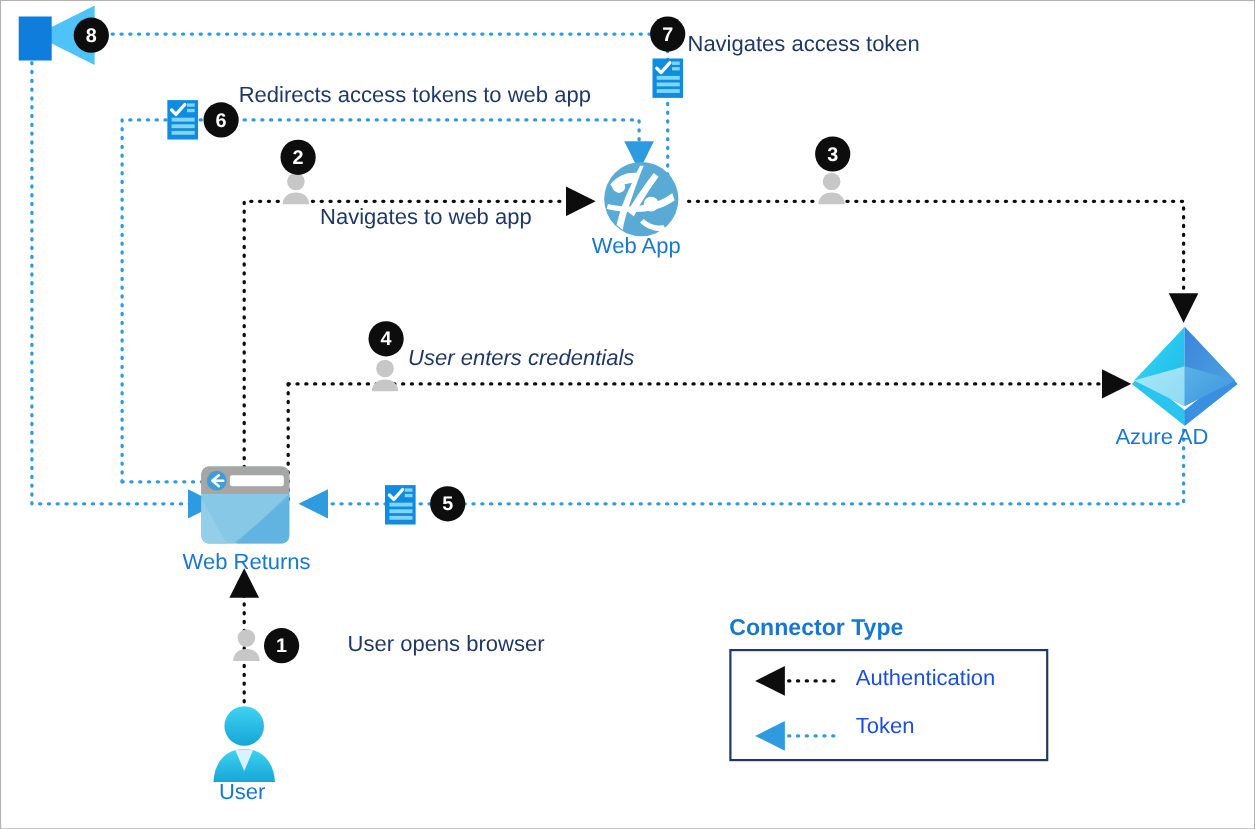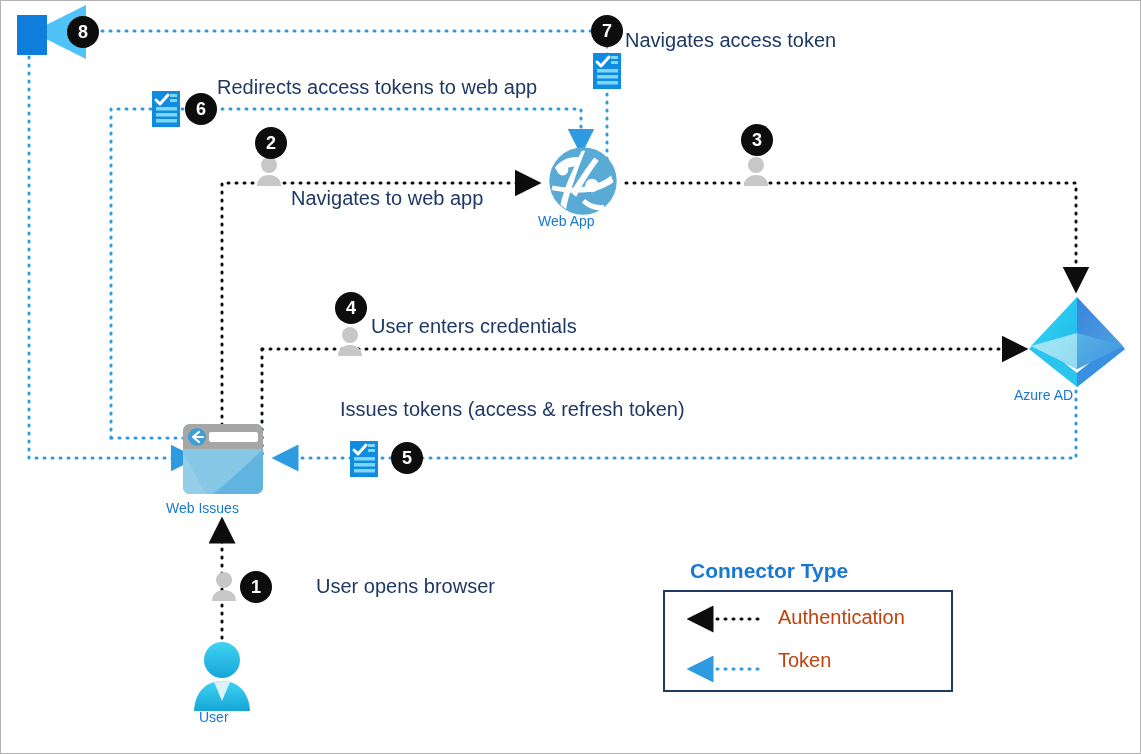--- a/index.html
+++ b/index.html
@@ -10,21 +10,21 @@
     background:#ffffff;
     border:1px solid #b3b3b3;
     box-sizing:border-box;
     overflow:hidden;
   }
   #wires{position:absolute;left:0;top:0;width:1141px;height:754px;}
   .node{position:absolute;}
   .lbl{
     position:absolute;
     color:#1877d1;
-    font-size:14px;
+    font-size:20px;
     white-space:nowrap;
     font-family:"Liberation Sans","DejaVu Sans",sans-serif;
   }
   .step-text{
     position:absolute;
     color:#1f3864;
     font-size:20px;
     white-space:nowrap;
     font-family:"Liberation Sans","DejaVu Sans",sans-serif;
   }
@@ -43,21 +43,21 @@
     background:#ffffff;
     box-sizing:border-box;
   }
   .legend-title{
     position:absolute;
     color:#1877d1;font-size:21px;font-weight:bold;
     white-space:nowrap;
     font-family:"Liberation Sans","DejaVu Sans",sans-serif;
   }
   .legend-label{
-    position:absolute;color:#c2410c;font-size:20px;white-space:nowrap;
+    position:absolute;color:#1d4ed8;font-size:20px;white-space:nowrap;
     font-family:"Liberation Sans","DejaVu Sans",sans-serif;
   }
   .greyman{position:absolute;}
 </style>
 </head>
 <body>
 
 <div id="canvas">
 
   <svg id="wires" viewBox="0 0 1141 754">
@@ -153,21 +153,21 @@
       <rect x="1" y="1" width="80" height="70" rx="7" ry="7" fill="#6fbde3"></rect>
       <path d="M1,8 a7,7 0 0 1 7,-7 L74,1 a7,7 0 0 1 7,7 L81,26 L1,26 Z" fill="#a6a6a6"></path>
       <circle cx="15" cy="14" r="9" fill="#3f9ed6"></circle>
       <path d="M17,9 L11,14 L17,19 M11,14 L21,14" fill="none" stroke="#ffffff" stroke-width="2.2" stroke-linecap="round" stroke-linejoin="round"></path>
       <rect x="27" y="9" width="49" height="10" rx="2" fill="#ffffff"></rect>
       <path d="M1,30 L1,64 a7,7 0 0 0 7,7 L24,71 Z" fill="#8ccbe8"></path>
       <path d="M1,64 a7,7 0 0 0 7,7 L30,71 L81,30 L81,26 L1,26 Z" fill="#9bd2ea" opacity="0.55"></path>
       <path d="M81,26 L81,64 a7,7 0 0 1 -7,7 L33,71 Z" fill="#5cb2de" opacity="0.75"></path>
     </svg>
   </div>
-  <div class="lbl" style="left:165px;top:499px;">Web Issues</div>
+  <div class="lbl" style="left:165px;top:499px;">Web Returns</div>
 
   <div class="node" style="left:186px;top:640px;">
     <svg width="70" height="72" viewBox="0 0 70 72">
       <defs>
         <linearGradient id="uH" x1="0" y1="0" x2="0" y2="1">
           <stop offset="0" stop-color="#3fd3f2"></stop>
             <stop offset="1" stop-color="#16a5d8"></stop>
         </linearGradient>
         <linearGradient id="uB" x1="0" y1="0" x2="0" y2="1">
           <stop offset="0" stop-color="#3fd3f2"></stop>
@@ -207,35 +207,34 @@
   </div>
   <div class="badge" style="left:740px;top:123px;">3</div>
 
   <div class="greyman" style="left:336px;top:325px;">
     <svg width="26" height="30" viewBox="0 0 26 30">
       <circle cx="13" cy="9" r="8" fill="#c7c7c7"></circle>
       <path d="M13,19 C20,19 25,23 25,30 L1,30 C1,23 6,19 13,19 Z" fill="#c7c7c7"></path>
     </svg>
   </div>
   <div class="badge" style="left:334px;top:291px;">4</div>
-  <div class="step-text" style="left:370px;top:314px;">User enters credentials</div>
+  <div class="step-text" style="left:370px;top:314px;font-style:italic;">User enters credentials</div>
 
   <div class="node" style="left:349px;top:440px;">
     <svg width="28" height="36" viewBox="0 0 28 36">
       <rect x="0" y="0" width="28" height="36" fill="#0f8ce0"></rect>
       <path d="M4,9 L8,13 L16,4" fill="none" stroke="#ffffff" stroke-width="3" stroke-linecap="round" stroke-linejoin="round"></path>
       <rect x="18" y="3" width="7" height="3" fill="#7fd6f7"></rect>
       <rect x="18" y="8" width="7" height="3" fill="#7fd6f7"></rect>
       <rect x="4" y="16" width="21" height="3.5" fill="#7fd6f7"></rect>
       <rect x="4" y="22" width="21" height="3.5" fill="#7fd6f7"></rect>
       <rect x="4" y="28" width="21" height="3.5" fill="#7fd6f7"></rect>
     </svg>
   </div>
   <div class="badge" style="left:390px;top:441px;">5</div>
-  <div class="step-text" style="left:339px;top:397px;">Issues tokens (access &amp; refresh token)</div>
 
   <div class="node" style="left:151px;top:90px;">
     <svg width="28" height="36" viewBox="0 0 28 36">
       <rect x="0" y="0" width="28" height="36" fill="#0f8ce0"></rect>
       <path d="M4,9 L8,13 L16,4" fill="none" stroke="#ffffff" stroke-width="3" stroke-linecap="round" stroke-linejoin="round"></path>
       <rect x="18" y="3" width="7" height="3" fill="#7fd6f7"></rect>
       <rect x="18" y="8" width="7" height="3" fill="#7fd6f7"></rect>
       <rect x="4" y="16" width="21" height="3.5" fill="#7fd6f7"></rect>
       <rect x="4" y="22" width="21" height="3.5" fill="#7fd6f7"></rect>
       <rect x="4" y="28" width="21" height="3.5" fill="#7fd6f7"></rect>
@@ -253,21 +252,21 @@
       <rect x="4" y="16" width="21" height="3.5" fill="#7fd6f7"></rect>
       <rect x="4" y="22" width="21" height="3.5" fill="#7fd6f7"></rect>
       <rect x="4" y="28" width="21" height="3.5" fill="#7fd6f7"></rect>
     </svg>
   </div>
   <div class="badge" style="left:590px;top:14px;">7</div>
   <div class="step-text" style="left:624px;top:28px;">Navigates access token</div>
 
   <div class="badge" style="left:66px;top:15px;">8</div>
 
-  <div class="legend-title" style="left:662px;top:558px;margin-left:27px;">Connector Type</div>
+  <div class="legend-title" style="left:662px;top:558px;">Connector Type</div>
   <div class="legend-box" style="left:662px;top:589px;width:290px;height:102px;"></div>
 
   <svg style="position:absolute;left:662px;top:589px;width:290px;height:102px;" viewBox="0 0 290 102">
     <defs>
       <marker id="lg-black" markerWidth="9" markerHeight="9" refX="7.5" refY="4.5" orient="auto">
         <path d="M0,0 L9,4.5 L0,9 z" fill="#0d0d0d"></path>
       </marker>
       <marker id="lg-blue" markerWidth="9" markerHeight="9" refX="7.5" refY="4.5" orient="auto">
         <path d="M0,0 L9,4.5 L0,9 z" fill="#2e9be0"></path>
       </marker>

